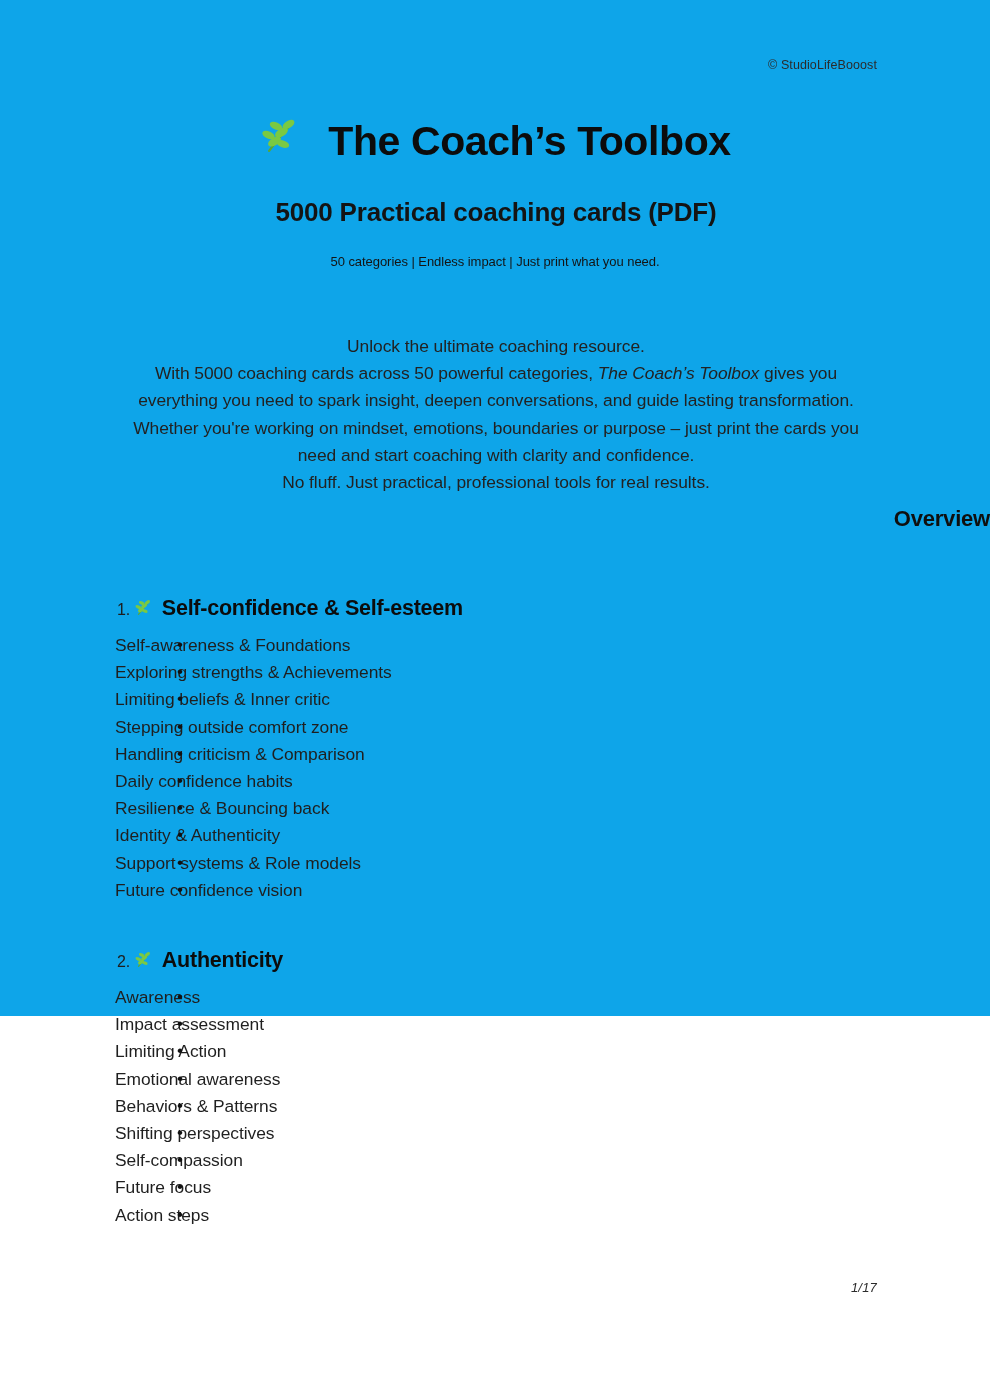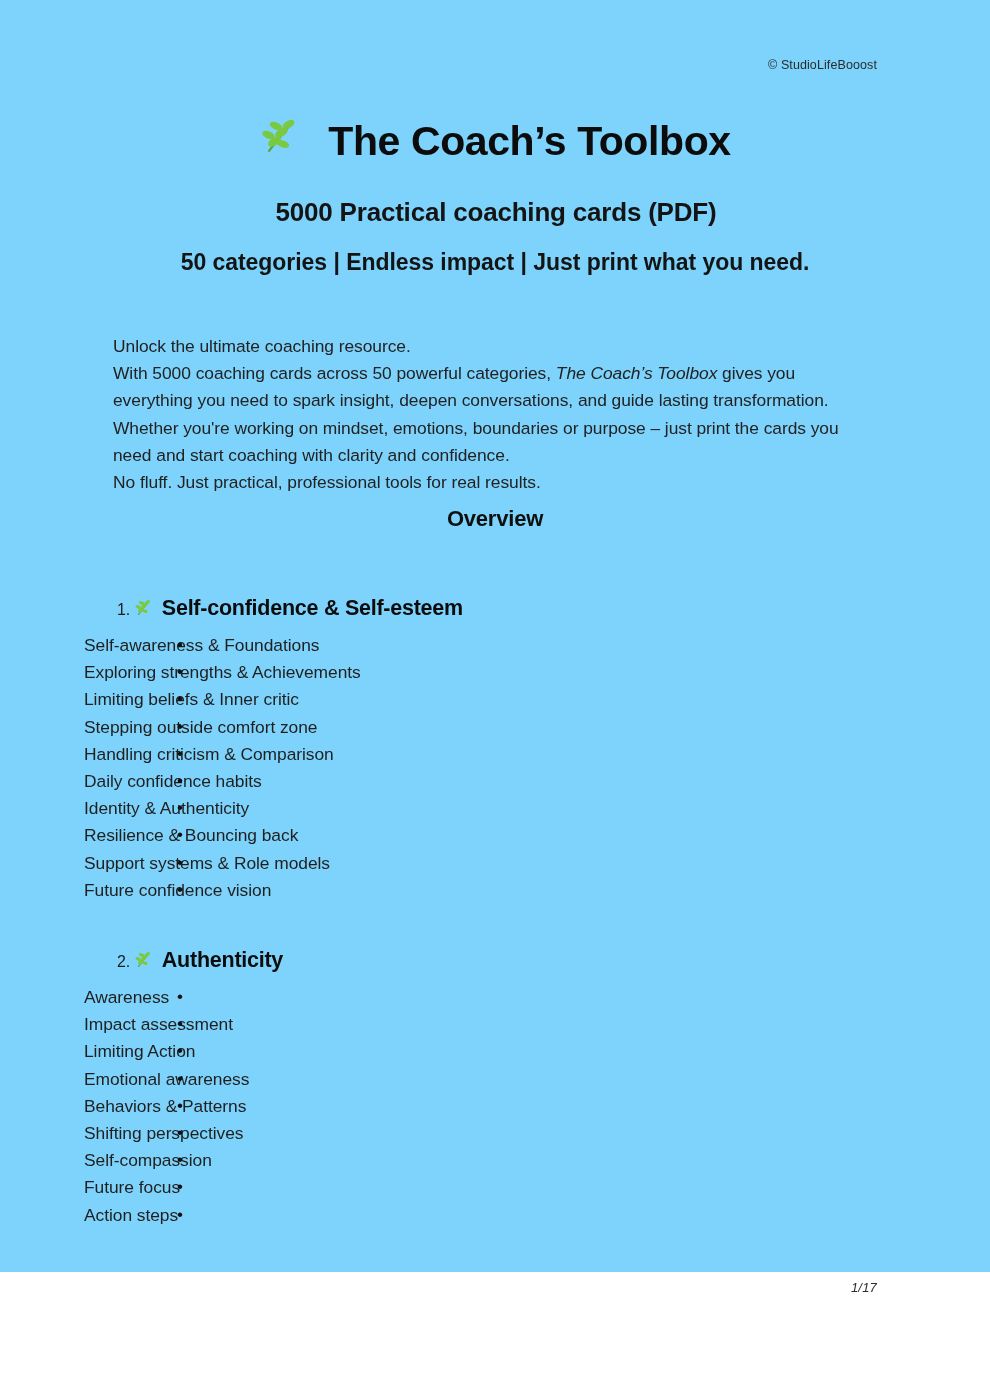--- a/index.html
+++ b/index.html
@@ -13,22 +13,22 @@
     height: 1400px;
     position: relative;
     font-family: "Liberation Sans", sans-serif;
     color: #1a1a1a;
     overflow: hidden;
   }
 
   .page {
     position: relative;
     width: 990px;
-    height: 1272px;
-    background: #7dd3fc;
+    height: 1016px;
+    background: #0ea5e9;
   }
 
   
   .copyright {
     position: absolute;
     top: 58px;
     right: 113px;
     font-size: 12.5px;
     letter-spacing: 0.1px;
     color: #2b2b2b;
@@ -68,47 +68,48 @@
     letter-spacing: -0.2px;
     line-height: 34px;
   }
 
   .doc-tagline {
     position: absolute;
     top: 249px;
     left: 0;
     width: 990px;
     text-align: center;
-    font-size: 23px;
-    font-weight: bold;
+    font-size: 13px;
+    font-weight: normal;
     color: #141414;
     letter-spacing: -0.05px;
     line-height: 26px;
   }
 
   
   .intro {
     position: absolute;
     top: 333px;
     left: 113px;
     width: 766px;
+    text-align: center;
     font-size: 17.4px;
     line-height: 27.2px;
     color: #222222;
     letter-spacing: -0.05px;
   }
   .intro em { font-style: italic; }
 
   
   .overview-heading {
     position: absolute;
     top: 506px;
     left: 0;
     width: 990px;
-    text-align: center;
+    text-align: right;
     font-size: 22px;
     font-weight: bold;
     color: #0f0f0f;
     letter-spacing: -0.2px;
   }
 
   
   .sections {
     position: absolute;
     top: 592px;
@@ -140,21 +141,21 @@
     transform: translateY(2px);
   }
 
   .bullets {
     margin: 6px 0 0 0;
     padding: 0;
     list-style: none;
   }
   .bullets li {
     position: relative;
-    padding-left: 84px;
+    padding-left: 115px;
     font-size: 17.4px;
     line-height: 27.2px;
     color: #1f1f1f;
     letter-spacing: -0.05px;
   }
   .bullets li::before {
     content: "\2022";
     position: absolute;
     left: 177px;
     top: -1px;
@@ -235,22 +236,22 @@
           </span>
           <span>Self-confidence &amp; Self-esteem</span>
         </div>
         <ul class="bullets">
           <li>Self-awareness &amp; Foundations</li>
           <li>Exploring strengths &amp; Achievements</li>
           <li>Limiting beliefs &amp; Inner critic</li>
           <li>Stepping outside comfort zone</li>
           <li>Handling criticism &amp; Comparison</li>
           <li>Daily confidence habits</li>
+          <li>Resilience &amp; Bouncing back</li>
           <li>Identity &amp; Authenticity</li>
-          <li>Resilience &amp; Bouncing back</li>
           <li>Support systems &amp; Role models</li>
           <li>Future confidence vision</li>
         </ul>
       </div>
       <div class="section">
         <div class="section-heading">
           <span class="section-num">2.</span>
           <span class="leaf-small">
             <svg class="leaf-svg" width="19" height="19" viewBox="0 0 42 42" aria-hidden="true">
               <g stroke="#5aa832" stroke-width="2.6" fill="none" stroke-linecap="round">

